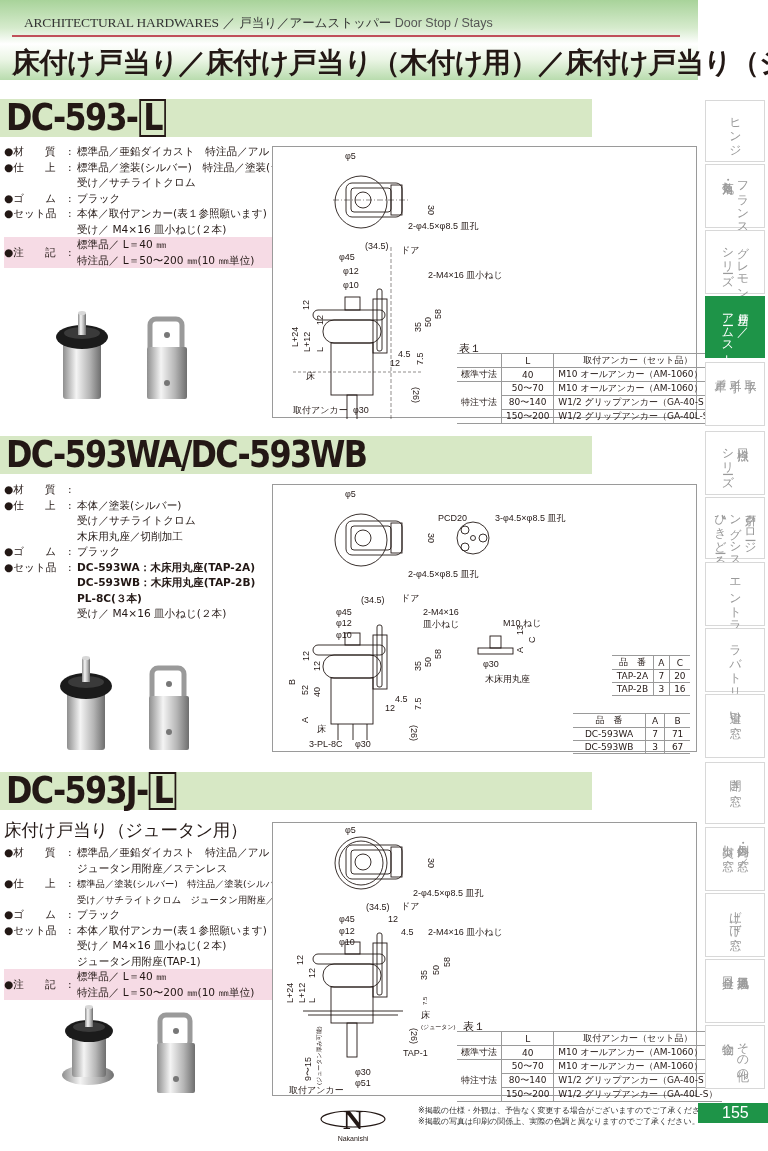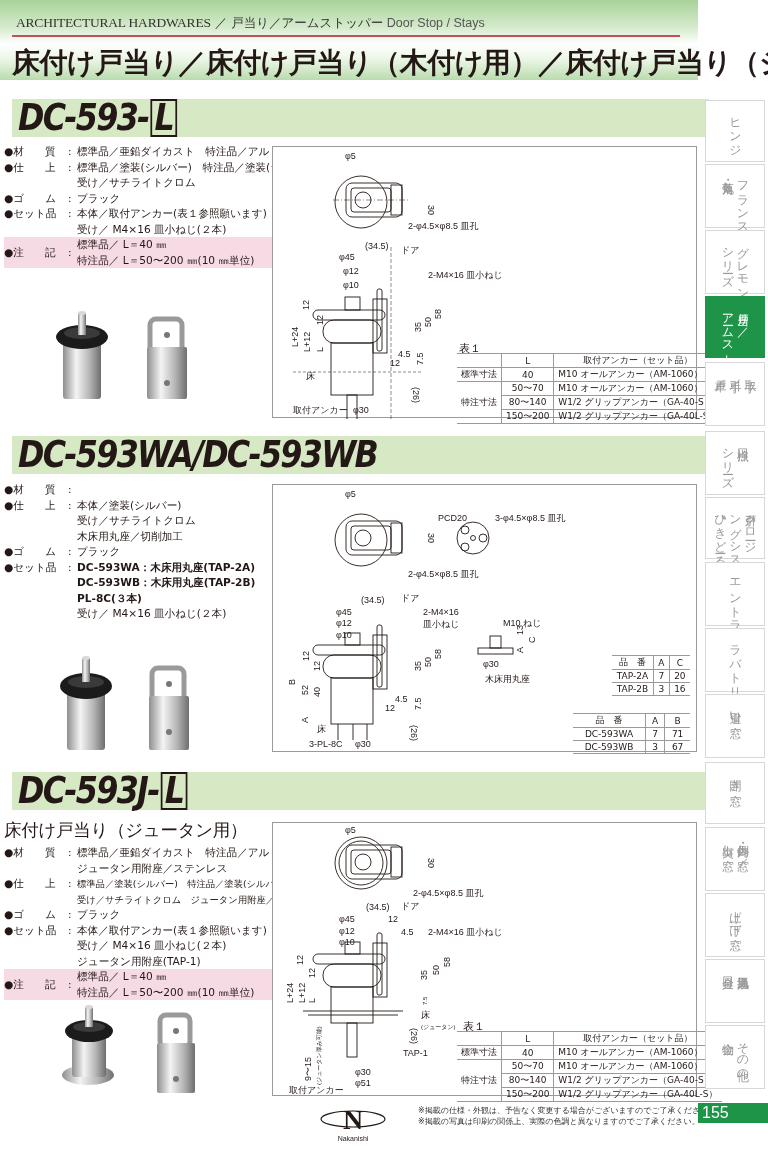--- a/index.html
+++ b/index.html
@@ -2,28 +2,28 @@
 <html><head>
 <meta charset="utf-8">
 <style>
   * { box-sizing: border-box; margin: 0; padding: 0; }
   html, body { width: 768px; height: 1151px; background: #ffffff; overflow: hidden; }
   body { position: relative; font-family: "DejaVu Sans", "Liberation Sans", sans-serif; color: #231815; }
 
   
   .header { position: absolute; left: 0; top: 0; width: 698px; height: 80px;
     background: linear-gradient(to bottom, #a8d39a 0%, #d6ebcd 35%, #ffffff 55%, #eaf5e4 75%, #b9dcae 100%); }
-  .breadcrumb { position: absolute; left: 16px; top: 15px; font-size: 12.5px; color: #333; white-space: nowrap; }
+  .breadcrumb { position: absolute; left: 24px; top: 15px; font-size: 12.5px; color: #333; white-space: nowrap; }
   .breadcrumb .serif { font-family: "Liberation Serif", "DejaVu Serif", serif; font-size: 13.5px; letter-spacing: -0.2px; }
   .breadcrumb .en { font-family: "Liberation Sans", sans-serif; color: #555; }
   .header-rule { position: absolute; left: 12px; top: 35px; width: 668px; height: 2px; background: #c0505a; }
   .page-title { position: absolute; left: 12px; top: 44px; font-size: 28px; font-weight: bold; color: #231815; letter-spacing: -0.5px; white-space: nowrap; }
 
   
-  .section-bar { position: absolute; left: 12px; width: 697px; height: 38px; background: #d7e8c5; font-style: italic; }
+  .section-bar { position: absolute; left: 0; width: 592px; height: 38px; background: #d7e8c5; }
   .model { position: absolute; left: 6px; top: -2px; font-family: "DejaVu Sans", sans-serif; font-weight: bold; font-size: 37px; letter-spacing: -2px; color: #231815; line-height: 42px; white-space: nowrap; transform: scaleX(0.86); transform-origin: left center; }
   .model .boxed { display: inline-block; border: 2px solid #231815; padding: 0 3px; line-height: 34px; margin-left: 2px; }
 
   
   .spec { position: absolute; left: 4px; width: 268px; }
   .spec h2 { font-size: 17.5px; font-weight: normal; color: #231815; margin-bottom: 3px; letter-spacing: -0.3px; white-space: nowrap; }
   .spec-row { display: flex; font-size: 10.6px; line-height: 15.5px; white-space: nowrap; }
   .spec-row .k { width: 64px; flex: none; }
   .spec-row .colon { width: 9px; flex: none; }
   .spec-row .v { flex: 1; }
@@ -50,21 +50,21 @@
 
   
   .tabs { position: absolute; left: 705px; top: 100px; width: 60px; }
   .tab { position: absolute; left: 0; width: 60px; border: 1px solid #d8d8d8; background: #fff; color: #9a9a9a; font-size: 12px; display: flex; flex-direction: row-reverse; justify-content: center; gap: 2px; padding-top: 8px; }
   .tab .col { writing-mode: vertical-rl; text-orientation: upright; line-height: 13px; letter-spacing: 0; white-space: nowrap; }
   .tab.active { background: #1e9448; color: #fff; border-color: #1e9448; }
 
   
   .footer-logo { position: absolute; left: 318px; top: 1103px; width: 70px; height: 40px; }
   .footer-note { position: absolute; left: 418px; top: 1105px; font-size: 8px; line-height: 11px; color: #333; white-space: nowrap; }
-  .page-num { position: absolute; left: 698px; top: 1103px; width: 70px; height: 20px; background: #1e9448; color: #fff; font-size: 16px; line-height: 20px; padding-left: 4px; font-family: "Liberation Sans", sans-serif; }
+  .page-num { position: absolute; left: 698px; top: 1103px; width: 70px; height: 20px; background: #1e9448; color: #fff; font-size: 16px; line-height: 20px; padding-left: 24px; font-family: "Liberation Sans", sans-serif; }
 </style>
 </head>
 <body>
 
 <div class="header">
   <div class="breadcrumb">
     <span class="serif">ARCHITECTURAL HARDWARES</span><span> ／ </span><span>戸当り／アームストッパー</span><span class="en"> Door Stop / Stays</span>
   </div>
   <div class="header-rule"></div>
   <div class="page-title">床付け戸当り／床付け戸当り（木付け用）／床付け戸当り（ジュータン用）</div>

